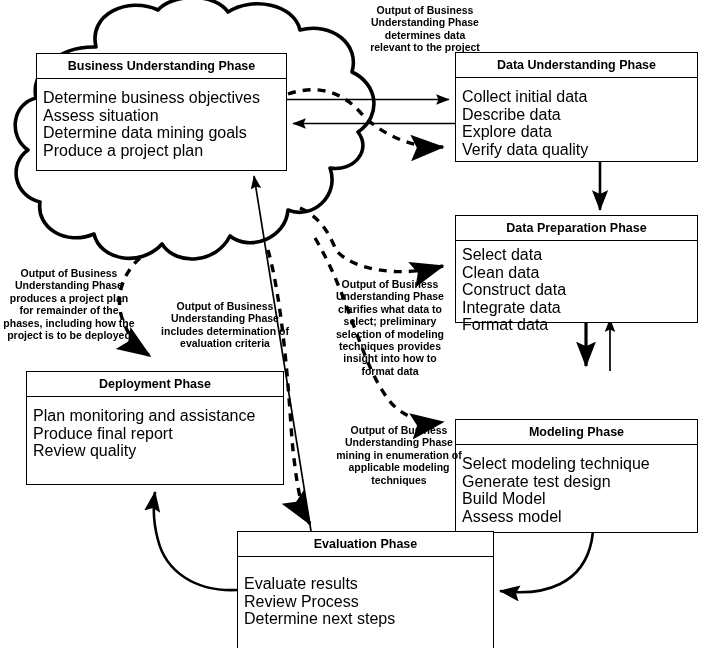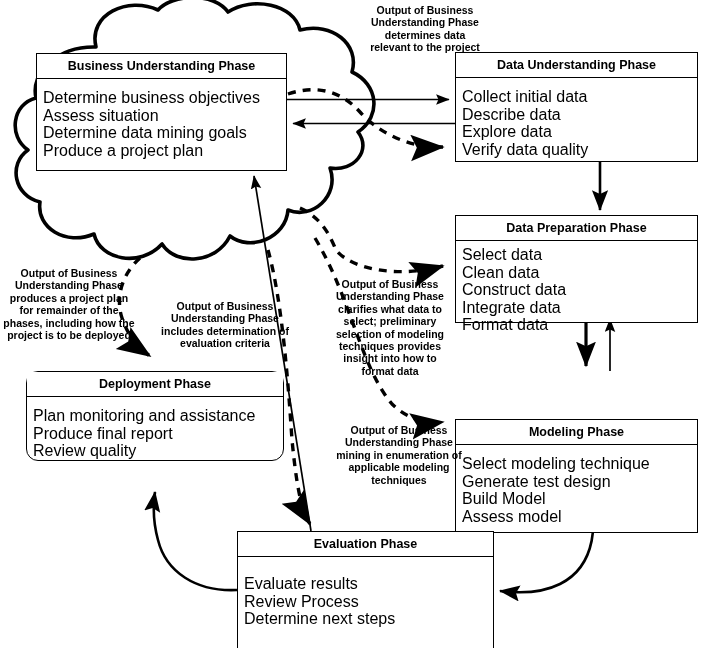--- a/index.html
+++ b/index.html
@@ -15,21 +15,21 @@
   .phase-item{font-size:16px;line-height:17.5px;white-space:nowrap;}
 
   .note{position:absolute;font-size:10.5px;font-weight:bold;line-height:12.4px;
         text-align:center;}
 
   
   #box-business{left:36px;top:53px;width:251px;height:118px;}
   #box-data-understanding{left:455px;top:52px;width:243px;height:110px;}
   #box-data-preparation{left:455px;top:215px;width:243px;height:108px;}
   #box-modeling{left:455px;top:371px;width:243px;height:114px;margin-top:48px;}
-  #box-deployment{left:26px;top:371px;width:258px;height:90px;border-radius:12px;}
+  #box-deployment{left:26px;top:371px;width:258px;height:114px;}
   #box-evaluation{left:237px;top:531px;width:257px;height:128px;}
 
   
   #note-to-data{left:366px;top:4px;width:118px;}
   #note-deployment{left:2px;top:267px;width:134px;}
   #note-evaluation{left:155px;top:292px;width:140px;margin-top:8px;}
   #note-preparation{left:330px;top:278px;width:120px;}
   #note-modeling{left:333px;top:424px;width:132px;}
 </style>
 </head>

